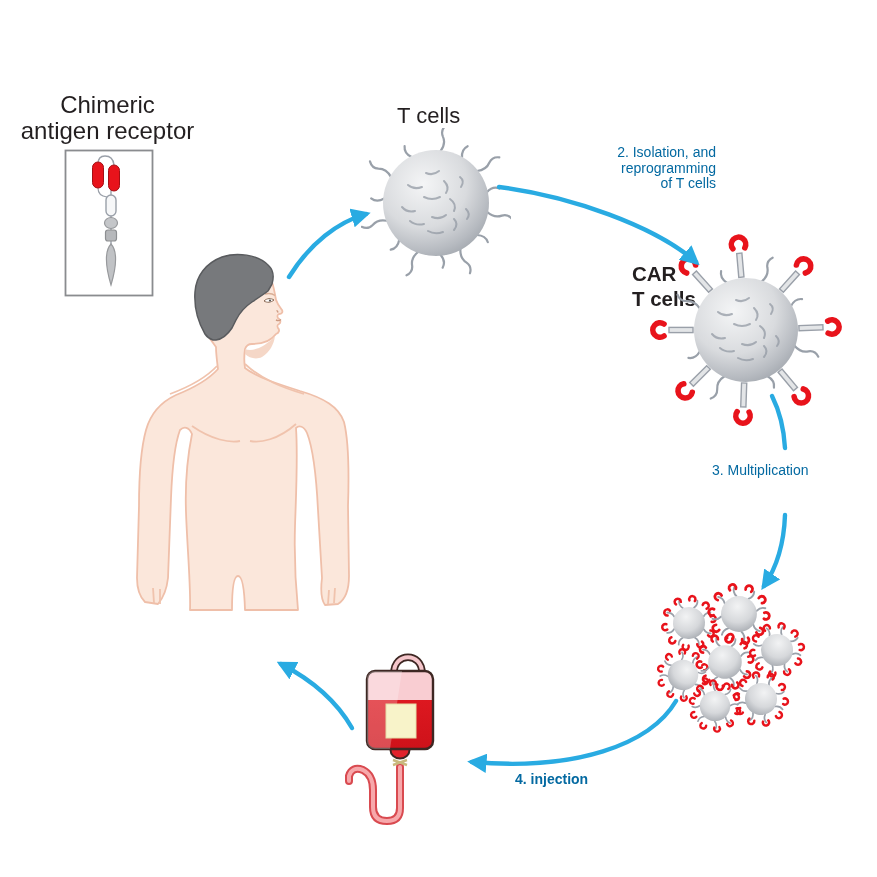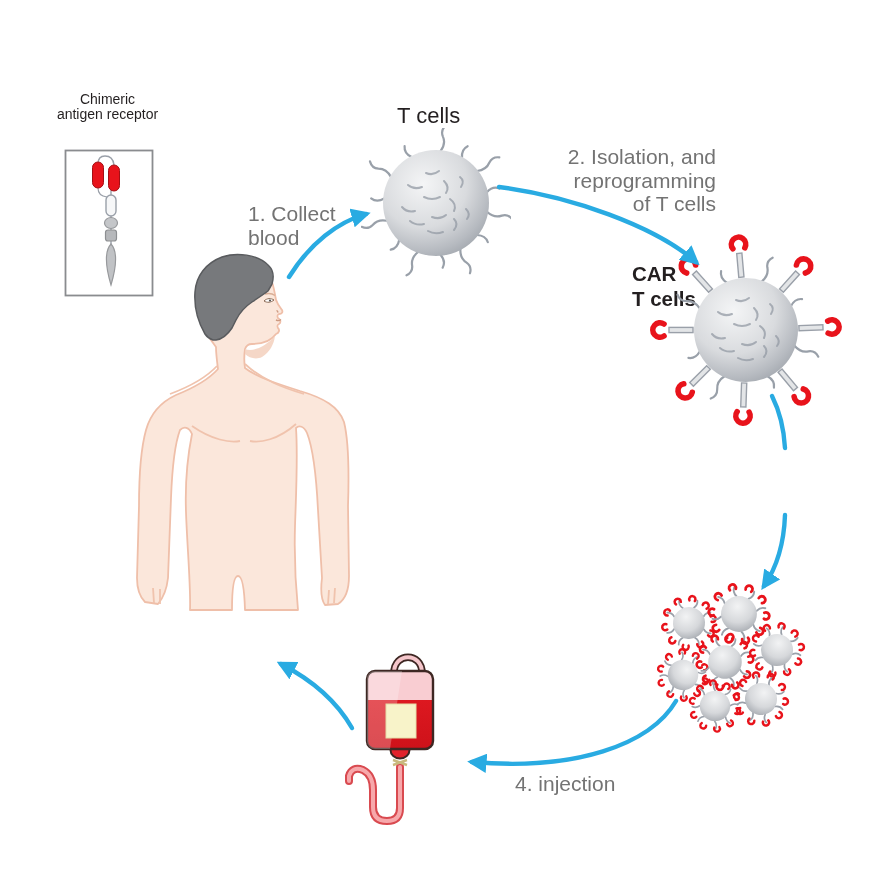--- a/index.html
+++ b/index.html
@@ -1,47 +1,46 @@
 <!DOCTYPE html>
 <html><head>
 <meta charset="utf-8">
 <style>
   html,body{margin:0;padding:0;background:#fff;}
   #canvas{position:relative;width:877px;height:877px;background:#ffffff;overflow:hidden;
           font-family:"Liberation Sans",sans-serif;}
   .abs{position:absolute;}
   .txt{position:absolute;white-space:pre-line;}
-  .step{font-size:21px;line-height:1.12;color:#737373;}
+  .step{font-size:14px;line-height:1.12;color:#0369a1;}
   .blk{color:#231F20;}
   .title{font-size:44px;line-height:1.3;color:#1A1A1A;text-align:center;}
-  .inset-label{font-size:14px;line-height:1.07;color:#231F20;text-align:center;}
+  .inset-label{font-size:24px;line-height:1.07;color:#231F20;text-align:center;}
   svg{display:block;}
 </style>
 </head>
 <body>
 
 <div id="canvas">
 
   <div class="txt inset-label" style="left:15px;top:92px;width:185px;">Chimeric
 antigen receptor</div>
 
-  <div class="txt step" style="left:248px;top:202px;">1. Collect
-blood</div>
 
   <div class="txt blk" style="left:397px;top:103px;font-size:22px;">T cells</div>
 
   <div class="txt step" style="right:161px;top:145px;text-align:right;">2. Isolation, and
 reprogramming
 of T cells</div>
 
   <div class="txt blk" style="left:632px;top:262px;font-size:20.5px;line-height:1.2;font-weight:bold;">CAR
 T cells</div>
 
-
-  <div class="txt step" style="left:515px;top:772px;">4. injection</div>
+  <div class="txt step" style="left:712px;top:463px;">3. Multiplication</div>
+
+  <div class="txt step" style="left:515px;top:772px;font-weight:bold;">4. injection</div>
 
 
 
   <svg class="abs" style="left:64px;top:149px;" width="92" height="150" viewBox="0 0 92 150">
     <rect x="1.5" y="1.5" width="87" height="145" fill="#ffffff" stroke="#8A8C8F" stroke-width="1.8"></rect>
     <g>
       <path d="M47,40 L47,98" stroke="#9AA0A9" stroke-width="1.4" fill="none"></path>
       <path d="M34,15 Q34,7 41,7 Q49,7 50,16" stroke="#9AA0A9" stroke-width="1.4" fill="none"></path>
       <path d="M34,39 Q34,47 43,48" stroke="#9AA0A9" stroke-width="1.2" fill="none"></path>
       <rect x="28.5" y="13" width="11" height="26" rx="5.5" fill="#E8131B" stroke="#A50F14" stroke-width="1"></rect>

